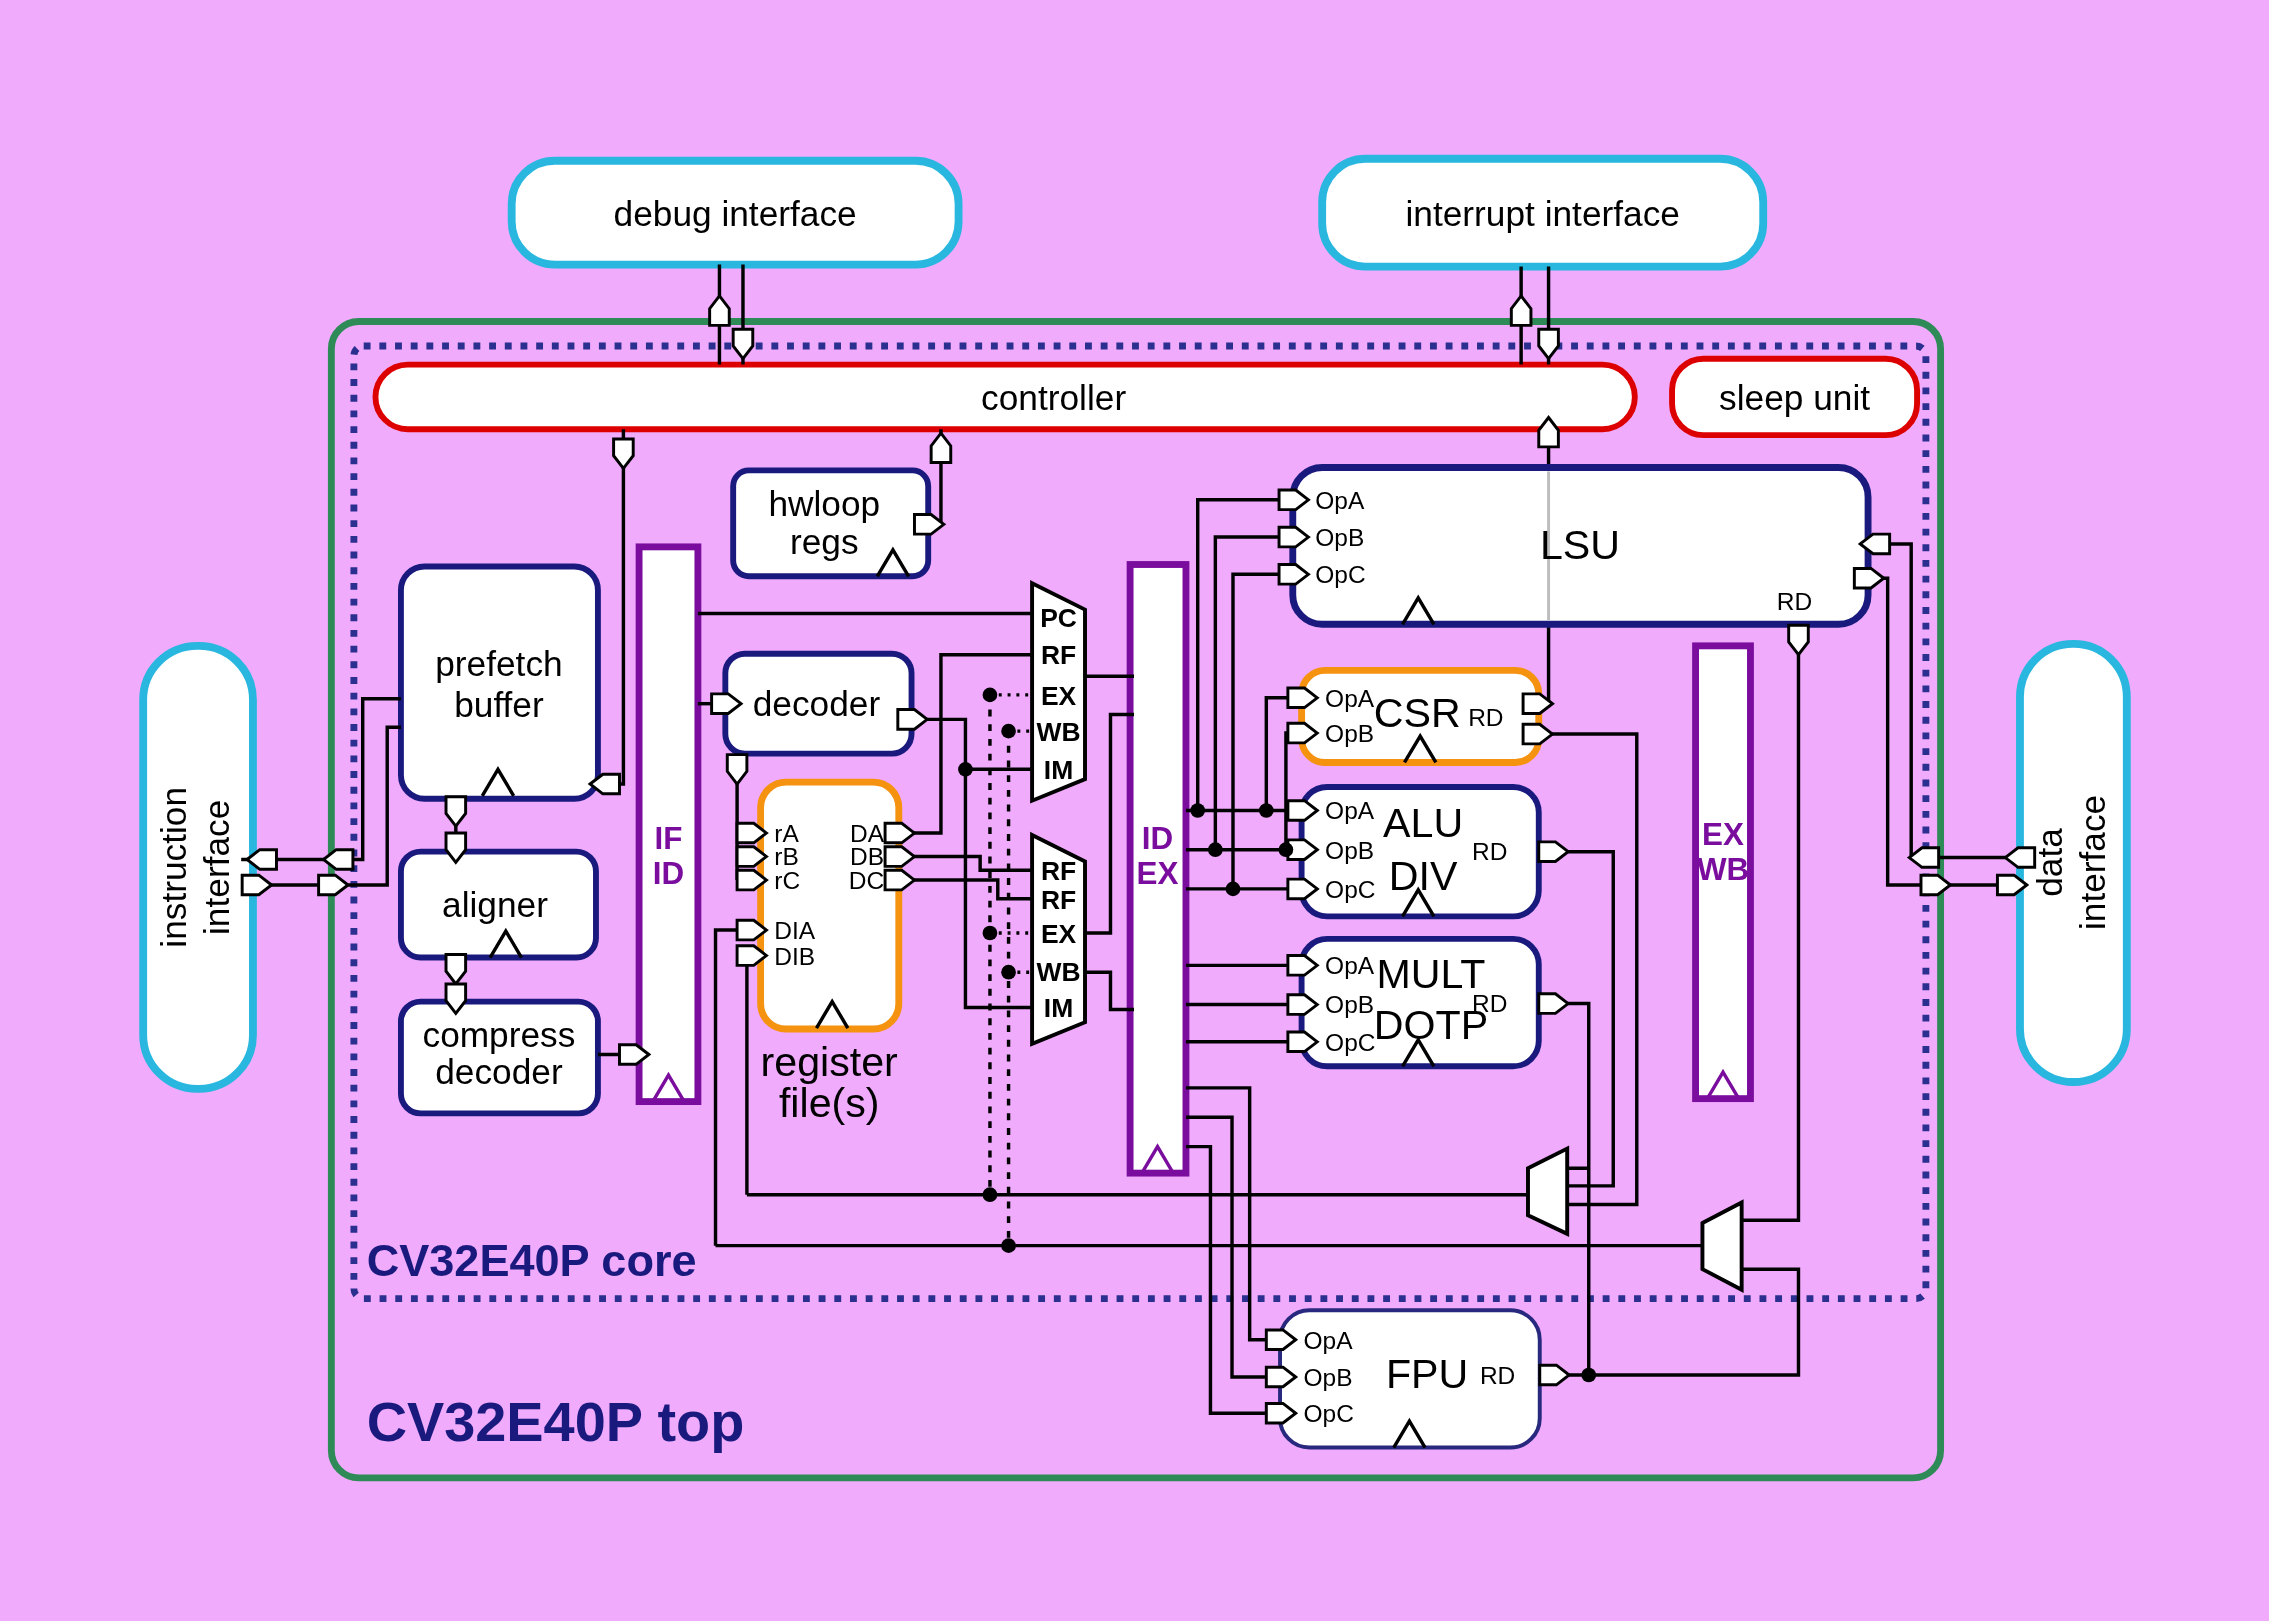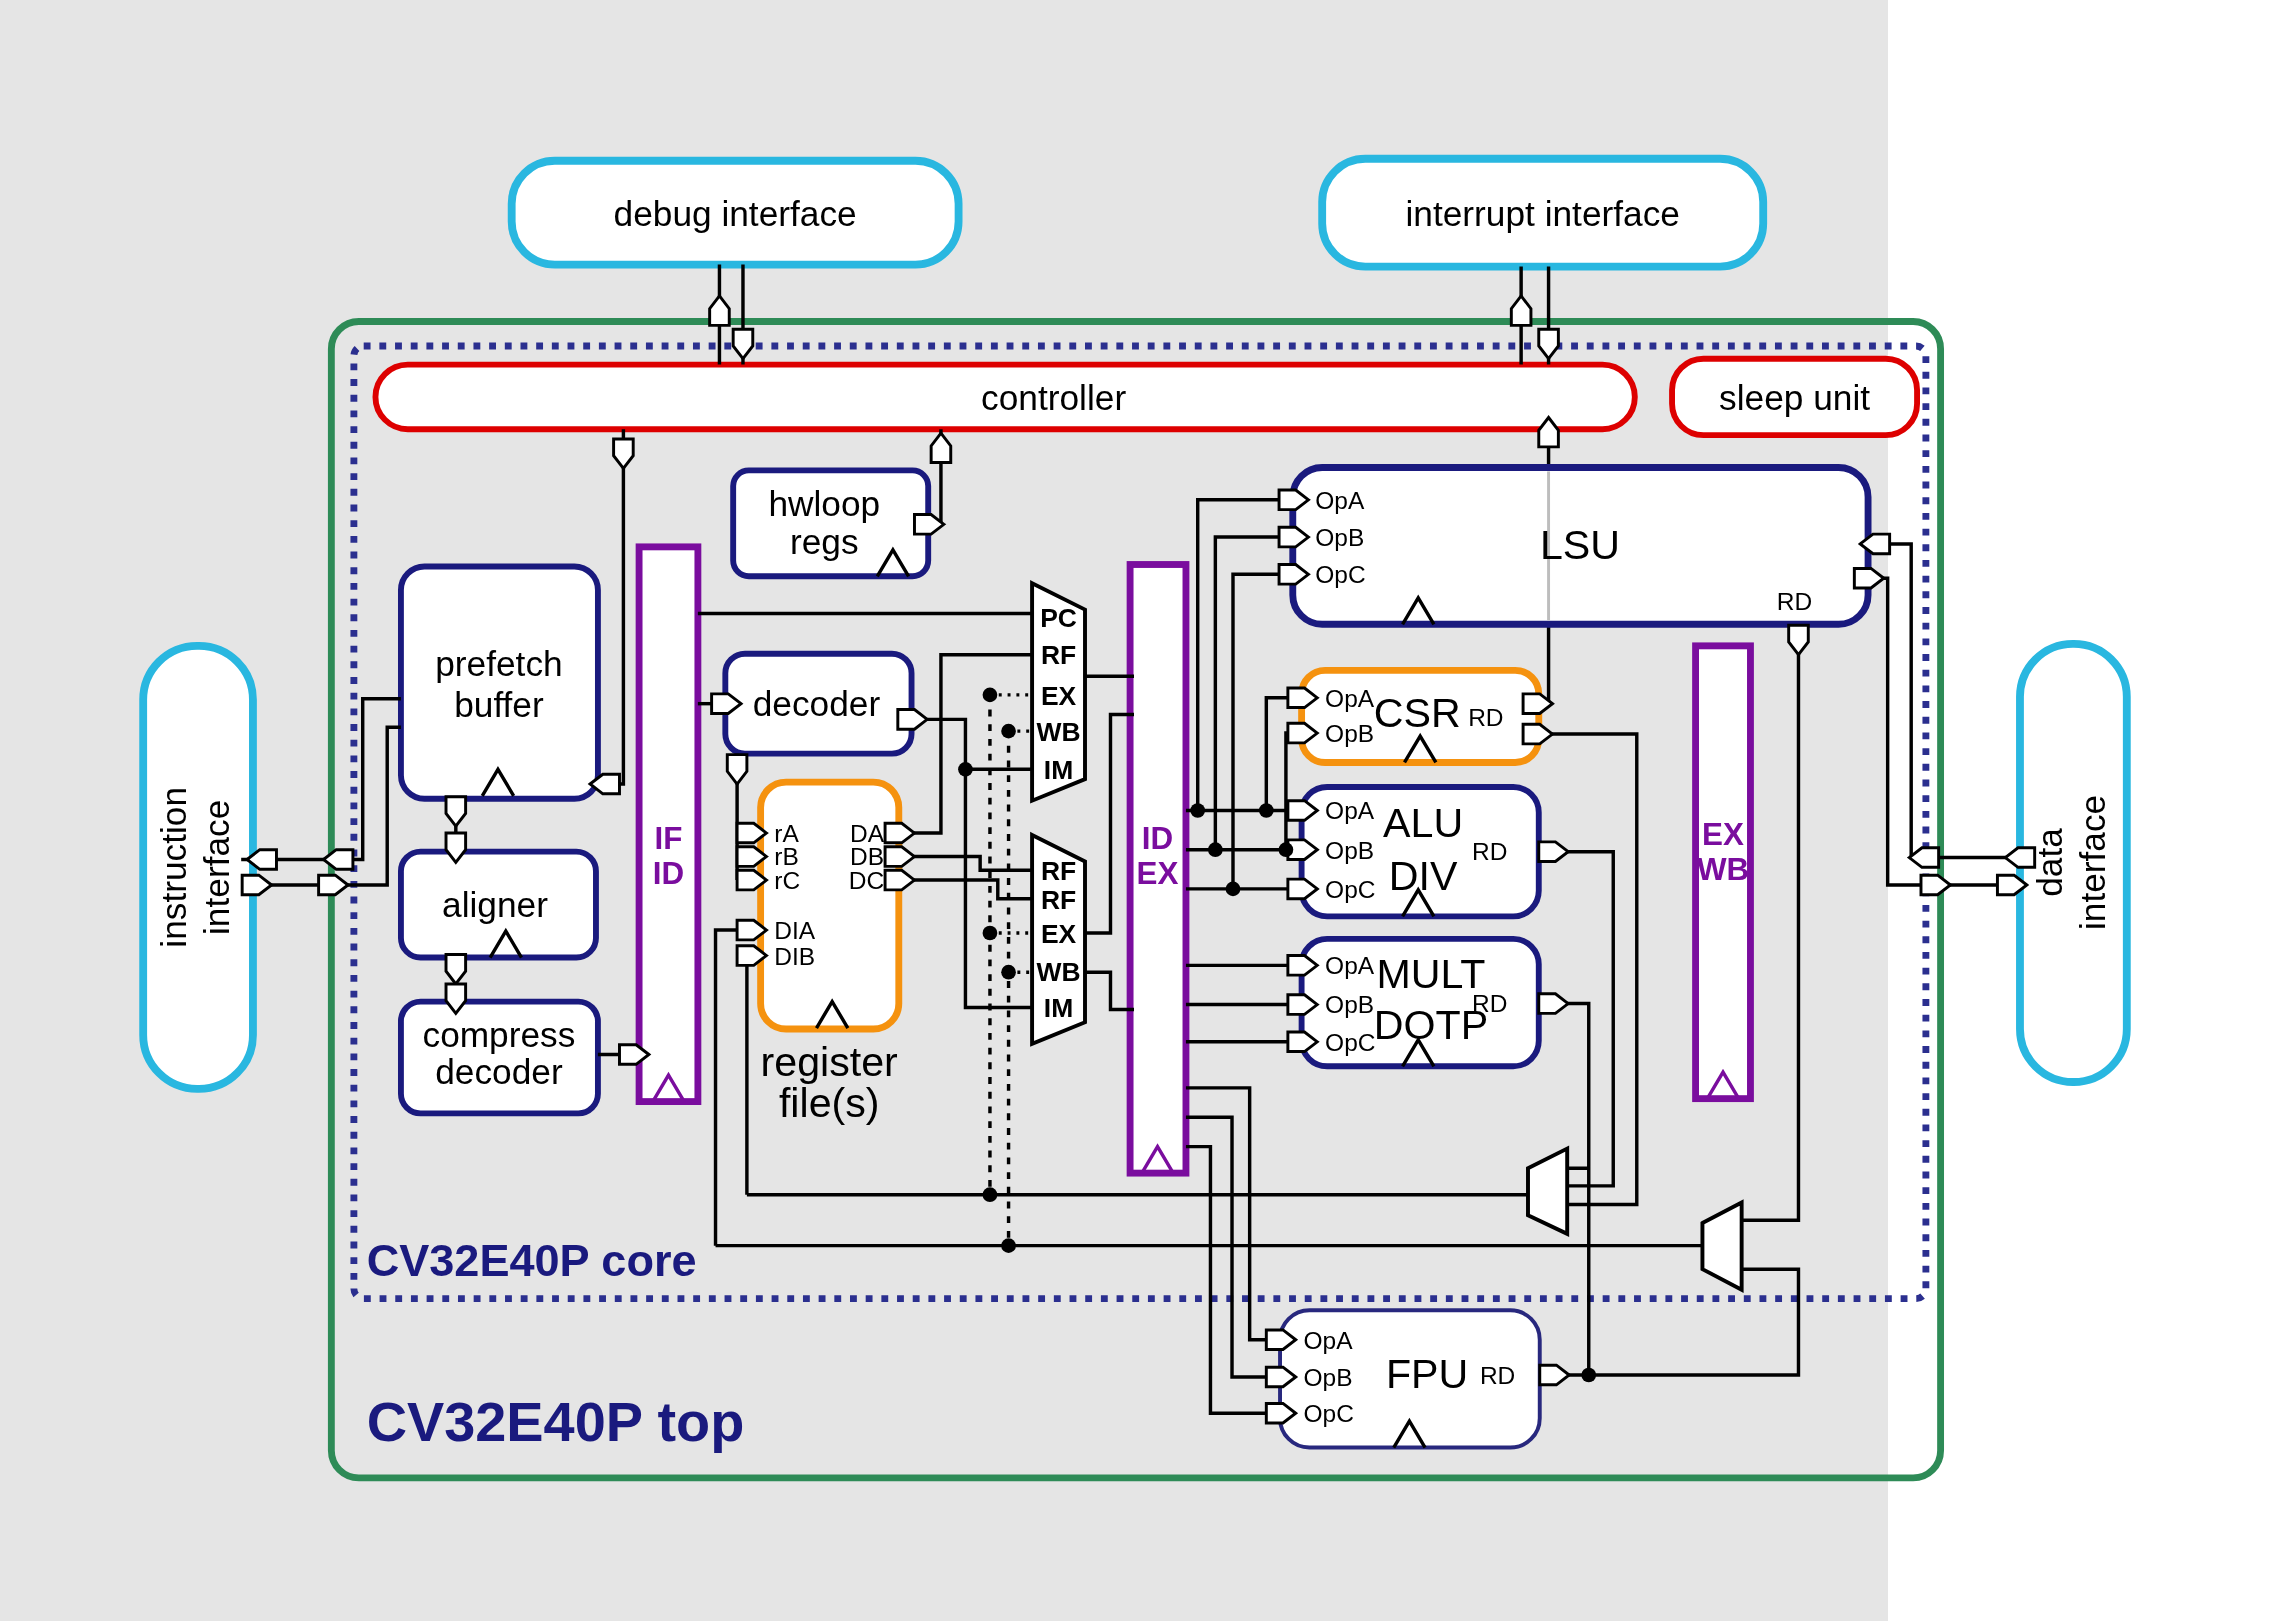--- a/index.html
+++ b/index.html
@@ -1,16 +1,16 @@
 <!DOCTYPE html>
 <html><head>
 <meta charset="utf-8">
 <style>
   html,body{margin:0;padding:0;background:#fff;}
-  .stage{width:1888px;height:1621px;position:relative;background:#e5e5e5;
+  .stage{width:2269px;height:1621px;position:relative;background:#f0abfc;
          font-family:"Liberation Sans", sans-serif;}
   svg text{font-family:"Liberation Sans", sans-serif;fill:#000;}
   .blk-lbl{font-size:36px;}
   .big-lbl{font-size:42px;}
   .port-lbl{font-size:25px;}
   .mux-lbl{font-size:27px;font-weight:bold;}
   .pipe-lbl{font-size:32px;font-weight:bold;fill:#7a0d9e;}
   .region-core{font-size:46px;font-weight:bold;fill:#1a1a7e;}
   .region-top{font-size:57px;font-weight:bold;fill:#1a1a7e;}
   .rd-lbl{font-size:25px;}

